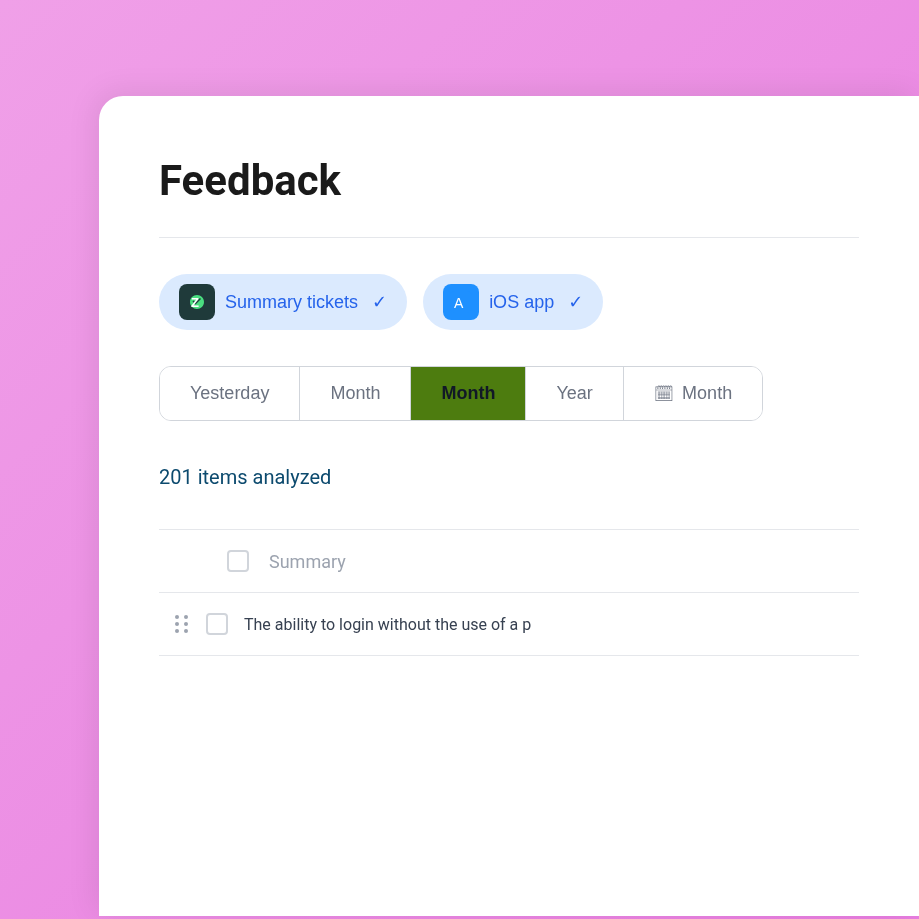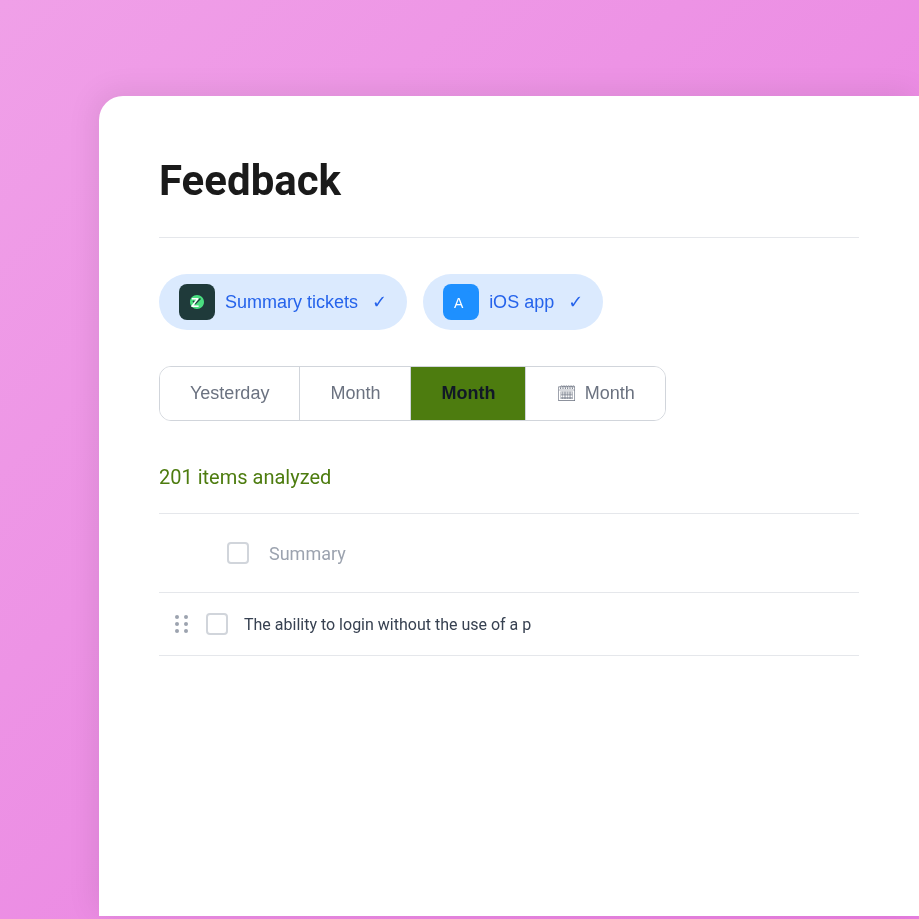--- a/index.html
+++ b/index.html
@@ -122,39 +122,39 @@
 
     .time-tab.custom {
       display: flex;
       align-items: center;
       gap: 8px;
       color: #6b7280;
     }
 
     .items-analyzed {
       font-size: 20px;
-      color: #4d7c0f;
-      margin-bottom: 24px;
+      color: #0c4a6e;
+      margin-bottom: 40px;
     }
 
     .list-section {
       width: 100%;
     }
 
     .list-item-row {
       display: flex;
       align-items: center;
       gap: 16px;
       padding: 20px 16px;
       border-bottom: 1.5px solid #e5e7eb;
     }
 
     .summary-row {
       border-top: 1.5px solid #e5e7eb;
-      padding: 28px 16px;
+      padding: 20px 16px;
       gap: 20px;
     }
 
     .drag-handle {
       display: flex;
       flex-direction: column;
       gap: 3px;
       cursor: grab;
       color: #9ca3af;
     }
@@ -231,20 +231,21 @@
   </div>
 
   <div class="time-tabs">
 
     <button class="time-tab">Yesterday</button>
 
     <button class="time-tab">Month</button>
 
     <button class="time-tab active">Month</button>
 
+    <button class="time-tab">Year</button>
 
     <button class="time-tab custom">
       <span style="font-size:16px;">🗓</span>
       <span>Month</span>
     </button>
 
   </div>
 
   <div class="items-analyzed">201 items analyzed</div>
 

